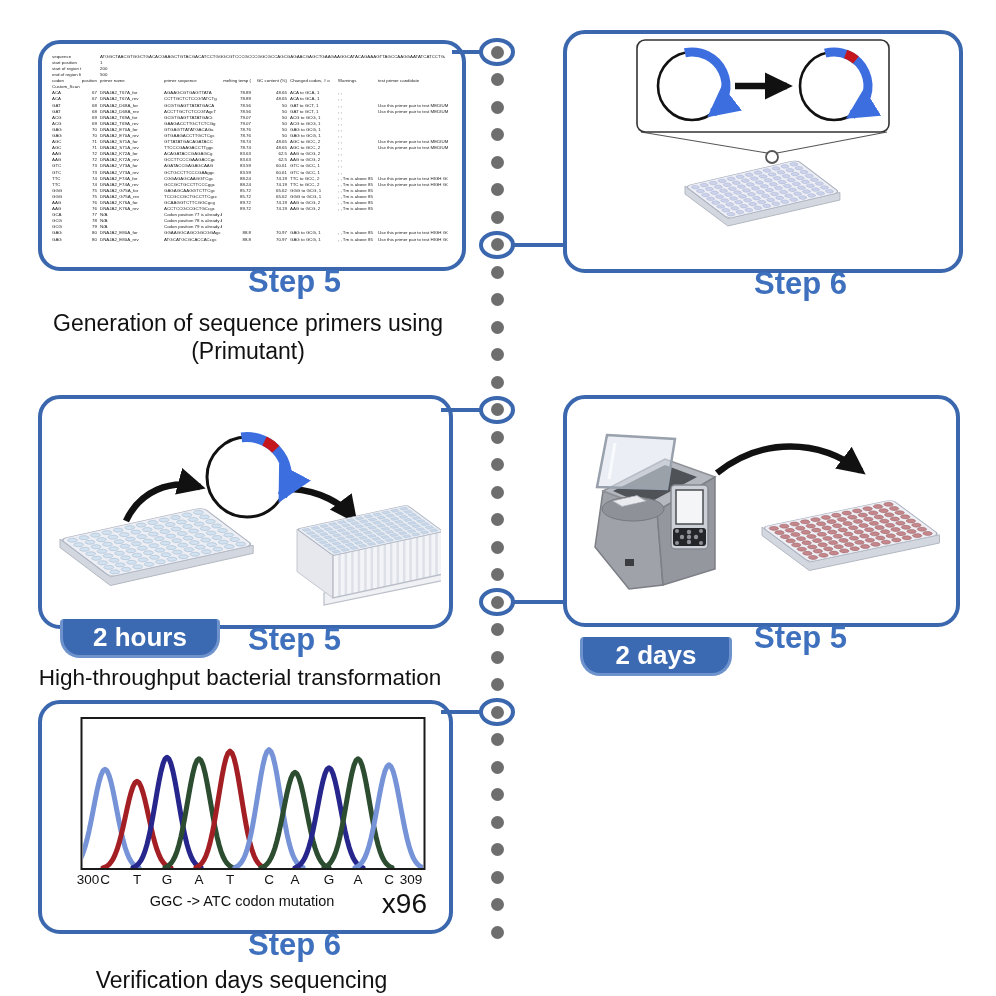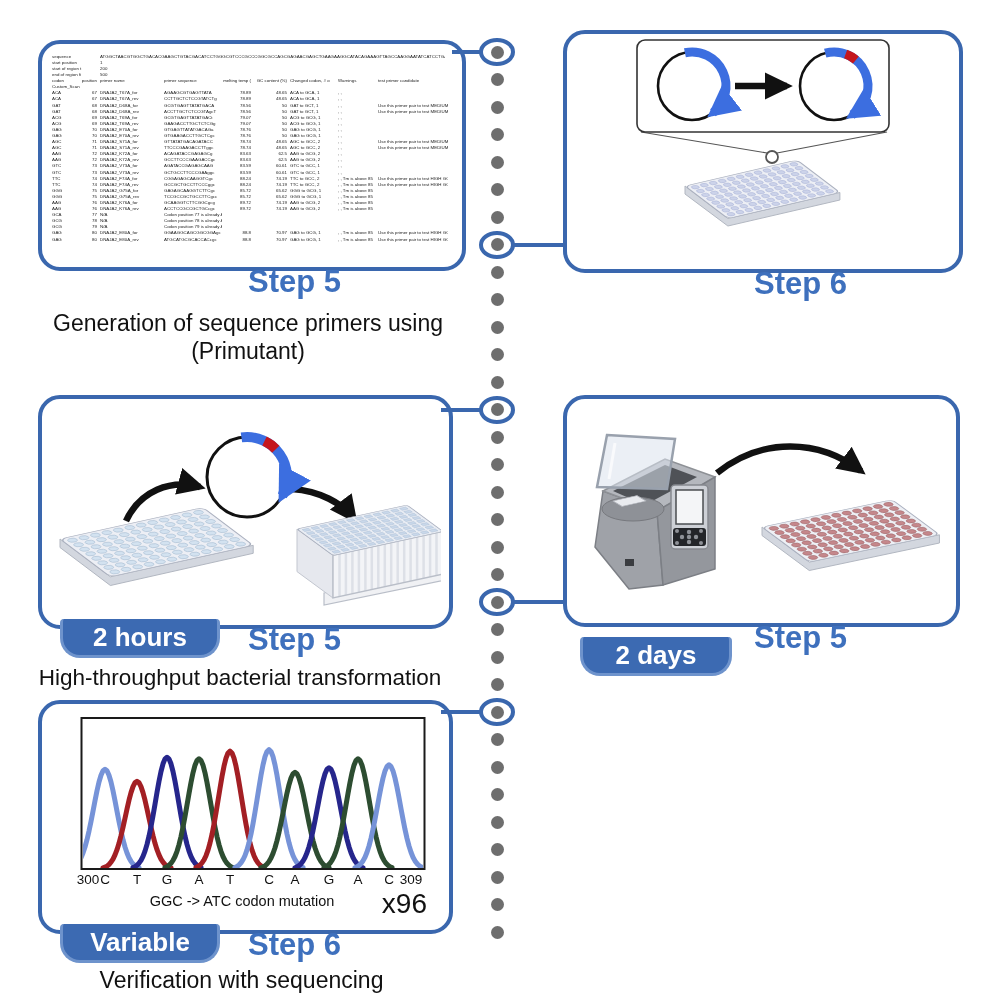--- a/index.html
+++ b/index.html
@@ -890,25 +890,22 @@
           <text x="253" y="180" text-anchor="middle" font-size="13.5" fill="#111">A</text>
           <text x="287" y="180" text-anchor="middle" font-size="13.5" fill="#111">G</text>
           <text x="316" y="180" text-anchor="middle" font-size="13.5" fill="#111">A</text>
           <text x="347" y="180" text-anchor="middle" font-size="13.5" fill="#111">C</text>
           <text x="369" y="180" text-anchor="middle" font-size="13.5" fill="#111">309</text>
         </g>
       <text id="chromAnno" x="200" y="202" text-anchor="middle" font-size="14.5" fill="#111">GGC -&gt; ATC codon mutation</text>
       <text id="chromRep" x="385" y="209" text-anchor="end" font-size="28" fill="#111">x96</text>
     </svg>
   </div>
-  <div class="badge" style="left:60px;top:924px;width:160px;height:39px;">
-    <span>Variable</span>
-  </div>
   <div class="steplabel" style="left:248px;top:927px;">Step 6</div>
-  <div class="caption" style="left:38px;top:966px;width:407px;">Verification with sequencing</div>
+  <div class="caption" style="left:38px;top:966px;width:407px;">Verification days sequencing</div>
 
   <div id="timeline">
       <div class="dot" style="left: 490.5px; top: 45.5px;"></div>
       <div class="ring" style="left: 479px; top: 38px;"></div>
       <div class="dot" style="left: 490.5px; top: 73px;"></div>
       <div class="dot" style="left: 490.5px; top: 100.5px;"></div>
       <div class="dot" style="left: 490.5px; top: 128px;"></div>
       <div class="dot" style="left: 490.5px; top: 155.5px;"></div>
       <div class="dot" style="left: 490.5px; top: 183px;"></div>
       <div class="dot" style="left: 490.5px; top: 210.5px;"></div>

